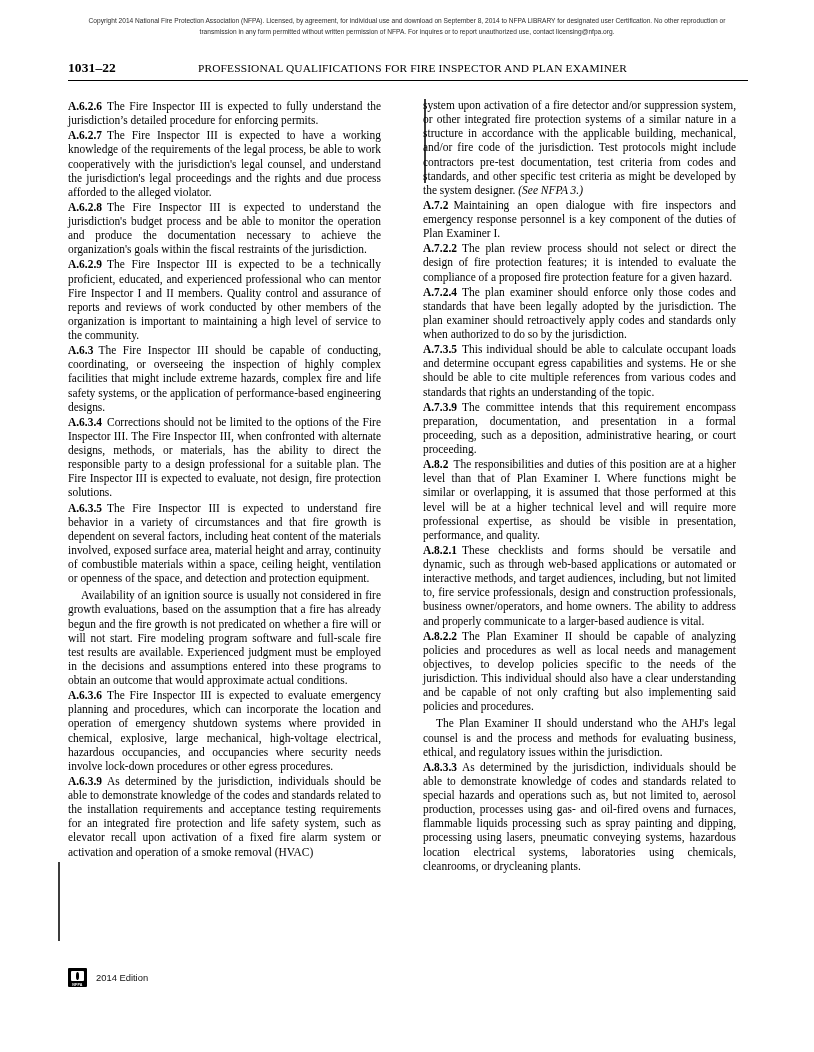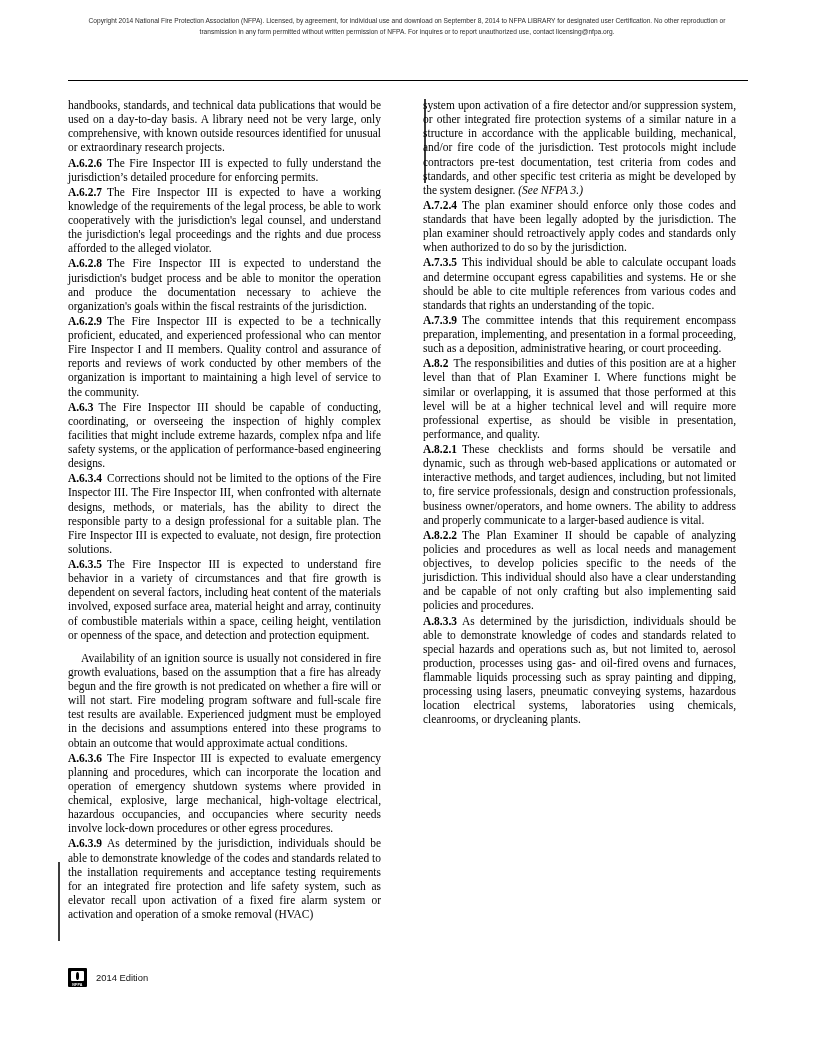--- a/index.html
+++ b/index.html
@@ -82,21 +82,21 @@
   .col-right { left: 423px; }
 
   .col p {
     margin: 0 0 0 0;
     text-align: justify;
   }
   .col p.para {
     margin-top: 1px;
   }
   .col p.first { margin-top: 0; }
-  .col p.cont  { margin-top: 9px; text-indent: 13px; }
+  .col p.cont  { margin-top: 3px; text-indent: 13px; }
   .col p.runon { margin-top: 0; }
 
   .num {
     font-weight: bold;
   }
   .gap { display: inline-block; width: 5px; }
   .ital { font-style: italic; }
 
   
   .changebar {
@@ -162,46 +162,52 @@
 </head>
 <body>
 
 <div class="page">
 
   <div class="copyright">
     <span class="ln1">Copyright 2014 National Fire Protection Association (NFPA). Licensed, by agreement, for individual use and download on September 8, 2014 to NFPA LIBRARY for designated user Certification. No other reproduction or</span>
     <span class="ln2">transmission in any form permitted without written permission of NFPA. For inquires or to report unauthorized use, contact licensing@nfpa.org.</span>
   </div>
 
+  <div class="runhead">
+    <span class="folio">1031–22</span>
+    <span class="runtitle">PROFESSIONAL QUALIFICATIONS FOR FIRE INSPECTOR AND PLAN EXAMINER</span>
+  </div>
   <div class="headrule"></div>
 
   <div class="changebar cb-left"></div>
   <div class="changebar cb-right"></div>
 
   <div class="col col-left" id="col-left">
-      <p class="runon first"><span>handbooks, standards, and technical data publications that would be used on a day-to-day basis. A library need not be very large, only comprehensive, with known outside resources identified for unusual or extraordinary research projects.</span></p>
       <p class="para"><span class="num">A.6.2.6</span><span class="gap"></span><span>The Fire Inspector III is expected to fully understand the jurisdiction’s detailed procedure for enforcing permits.</span></p>
       <p class="para"><span class="num">A.6.2.7</span><span class="gap"></span><span>The Fire Inspector III is expected to have a working knowledge of the requirements of the legal process, be able to work cooperatively with the jurisdiction's legal counsel, and understand the jurisdiction's legal proceedings and the rights and due process afforded to the alleged violator.</span></p>
       <p class="para"><span class="num">A.6.2.8</span><span class="gap"></span><span>The Fire Inspector III is expected to understand the jurisdiction's budget process and be able to monitor the operation and produce the documentation necessary to achieve the organization's goals within the fiscal restraints of the jurisdiction.</span></p>
       <p class="para"><span class="num">A.6.2.9</span><span class="gap"></span><span>The Fire Inspector III is expected to be a technically proficient, educated, and experienced professional who can mentor Fire Inspector I and II members. Quality control and assurance of reports and reviews of work conducted by other members of the organization is important to maintaining a high level of service to the community.</span></p>
-      <p class="para"><span class="num">A.6.3</span><span class="gap"></span><span>The Fire Inspector III should be capable of conducting, coordinating, or overseeing the inspection of highly complex facilities that might include extreme hazards, complex nfpa and life safety systems, or the application of performance-based engineering designs.</span></p>
+      <p class="para"><span class="num">A.6.3</span><span class="gap"></span><span>The Fire Inspector III should be capable of conducting, coordinating, or overseeing the inspection of highly complex facilities that might include extreme hazards, complex fire and life safety systems, or the application of performance-based engineering designs.</span></p>
       <p class="para"><span class="num">A.6.3.4</span><span class="gap"></span><span>Corrections should not be limited to the options of the Fire Inspector III. The Fire Inspector III, when confronted with alternate designs, methods, or materials, has the ability to direct the responsible party to a design professional for a suitable plan. The Fire Inspector III is expected to evaluate, not design, fire protection solutions.</span></p>
       <p class="para"><span class="num">A.6.3.5</span><span class="gap"></span><span>The Fire Inspector III is expected to understand fire behavior in a variety of circumstances and that fire growth is dependent on several factors, including heat content of the materials involved, exposed surface area, material height and array, continuity of combustible materials within a space, ceiling height, ventilation or openness of the space, and detection and protection equipment.</span></p>
       <p class="cont"><span>Availability of an ignition source is usually not considered in fire growth evaluations, based on the assumption that a fire has already begun and the fire growth is not predicated on whether a fire will or will not start. Fire modeling program software and full-scale fire test results are available. Experienced judgment must be employed in the decisions and assumptions entered into these programs to obtain an outcome that would approximate actual conditions.</span></p>
       <p class="para"><span class="num">A.6.3.6</span><span class="gap"></span><span>The Fire Inspector III is expected to evaluate emergency planning and procedures, which can incorporate the location and operation of emergency shutdown systems where provided in chemical, explosive, large mechanical, high-voltage electrical, hazardous occupancies, and occupancies where security needs involve lock-down procedures or other egress procedures.</span></p>
       <p class="para"><span class="num">A.6.3.9</span><span class="gap"></span><span>As determined by the jurisdiction, individuals should be able to demonstrate knowledge of the codes and standards related to the installation requirements and acceptance testing requirements for an integrated fire protection and life safety system, such as elevator recall upon activation of a fixed fire alarm system or activation and operation of a smoke removal (HVAC)</span></p>
     </div>
   <div class="col col-right" id="col-right">
       <p class="runon first"><span>system upon activation of a fire detector and/or suppression system, or other integrated fire protection systems of a similar nature in a structure in accordance with the applicable building, mechanical, and/or fire code of the jurisdiction. Test protocols might include contractors pre-test documentation, test criteria from codes and standards, and other specific test criteria as might be developed by the system designer.</span> <span class="ital">(See NFPA 3.)</span></p>
+      <p class="para"><span class="num">A.7.2</span><span class="gap"></span><span>Maintaining an open dialogue with fire inspectors and emergency response personnel is a key component of the duties of Plan Examiner I.</span></p>
+      <p class="para"><span class="num">A.7.2.2</span><span class="gap"></span><span>The plan review process should not select or direct the design of fire protection features; it is intended to evaluate the compliance of a proposed fire protection feature for a given hazard.</span></p>
       <p class="para"><span class="num">A.7.2.4</span><span class="gap"></span><span>The plan examiner should enforce only those codes and standards that have been legally adopted by the jurisdiction. The plan examiner should retroactively apply codes and standards only when authorized to do so by the jurisdiction.</span></p>
       <p class="para"><span class="num">A.7.3.5</span><span class="gap"></span><span>This individual should be able to calculate occupant loads and determine occupant egress capabilities and systems. He or she should be able to cite multiple references from various codes and standards that rights an understanding of the topic.</span></p>
-      <p class="para"><span class="num">A.7.3.9</span><span class="gap"></span><span>The committee intends that this requirement encompass preparation, implementing, and presentation in a formal proceeding, such as a deposition, administrative hearing, or court proceeding.</span></p>
+      <p class="para"><span class="num">A.7.3.9</span><span class="gap"></span><span>The committee intends that this requirement encompass preparation, documentation, and presentation in a formal proceeding, such as a deposition, administrative hearing, or court proceeding.</span></p>
       <p class="para"><span class="num">A.8.2</span><span class="gap"></span><span>The responsibilities and duties of this position are at a higher level than that of Plan Examiner I. Where functions might be similar or overlapping, it is assumed that those performed at this level will be at a higher technical level and will require more professional expertise, as should be visible in presentation, performance, and quality.</span></p>
       <p class="para"><span class="num">A.8.2.1</span><span class="gap"></span><span>These checklists and forms should be versatile and dynamic, such as through web-based applications or automated or interactive methods, and target audiences, including, but not limited to, fire service professionals, design and construction professionals, business owner/operators, and home owners. The ability to address and properly communicate to a larger-based audience is vital.</span></p>
       <p class="para"><span class="num">A.8.2.2</span><span class="gap"></span><span>The Plan Examiner II should be capable of analyzing policies and procedures as well as local needs and management objectives, to develop policies specific to the needs of the jurisdiction. This individual should also have a clear understanding and be capable of not only crafting but also implementing said policies and procedures.</span></p>
+      <p class="cont"><span>The Plan Examiner II should understand who the AHJ's legal counsel is and the process and methods for evaluating business, ethical, and regulatory issues within the jurisdiction.</span></p>
       <p class="para"><span class="num">A.8.3.3</span><span class="gap"></span><span>As determined by the jurisdiction, individuals should be able to demonstrate knowledge of codes and standards related to special hazards and operations such as, but not limited to, aerosol production, processes using gas- and oil-fired ovens and furnaces, flammable liquids processing such as spray painting and dipping, processing using lasers, pneumatic conveying systems, hazardous location electrical systems, laboratories using chemicals, cleanrooms, or drycleaning plants.</span></p>
     </div>
 
   <div class="footer">
     <span class="nfpa-logo">
       <span class="nfpa-word">NFPA</span>
     </span>
     <span class="edition">2014 Edition</span>
   </div>
 

